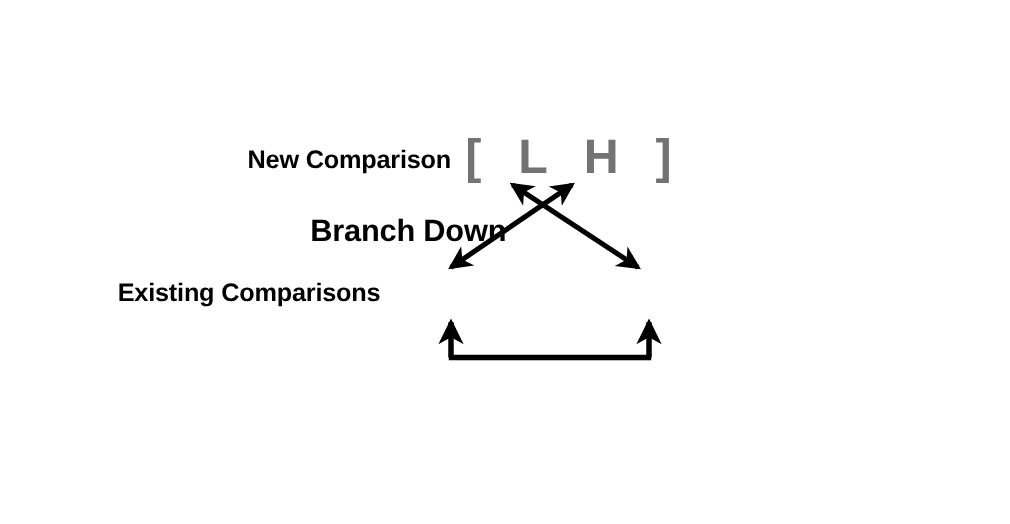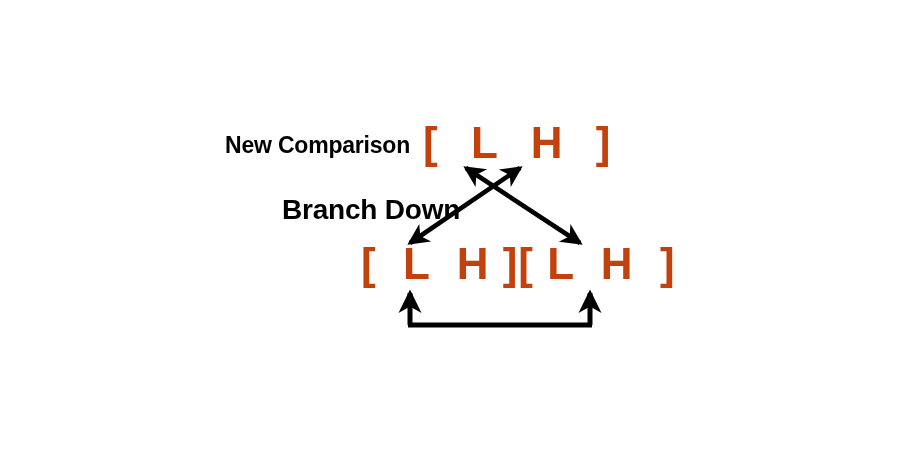--- a/index.html
+++ b/index.html
@@ -44,21 +44,21 @@
   #label-branch-up {
     left: 566px;
     top: 194px;
     font-size: 22px;
   }
   
   .expr {
     position: absolute;
     font-family: "Liberation Sans", sans-serif;
     font-weight: bold;
-    color: #c2410c;
+    color: #737373;
     white-space: pre;
   }
   #expr-new {
     left: 423px;
     top: 118px;
     font-size: 44px;
     letter-spacing: 3px;
   }
   #expr-existing {
     left: 361px;
@@ -80,22 +80,22 @@
 
 <div id="canvas">
 
   <div class="lbl" id="label-new-comparison">New Comparison</div>
 
   <div class="expr" id="expr-new">[  L  H  ]</div>
 
   <div class="lbl" id="label-branch-down">Branch Down</div>
 
 
+  <div class="lbl" id="label-existing-comparisons">Existing Comparisons</div>
 
-  <div class="expr" id="expr-existing">[  L  H ][ L  H  ]</div>
 
   <svg id="svg-arrows" viewBox="0 0 918 476">
     <defs>
       <marker id="head-start" markerWidth="5.2" markerHeight="5.2" refX="4.2" refY="2.6" orient="auto-start-reverse" markerUnits="strokeWidth">
         <path d="M0.2,0.3 L4.9,2.6 L0.2,4.9 L1.5,2.6 Z" fill="#000000"></path>
       </marker>
       <marker id="head-end" markerWidth="5.2" markerHeight="5.2" refX="4.2" refY="2.6" orient="auto" markerUnits="strokeWidth">
         <path d="M0.2,0.3 L4.9,2.6 L0.2,4.9 L1.5,2.6 Z" fill="#000000"></path>
       </marker>
       <marker id="head-up" markerWidth="5.2" markerHeight="5.2" refX="4.2" refY="2.6" orient="auto" markerUnits="strokeWidth">

